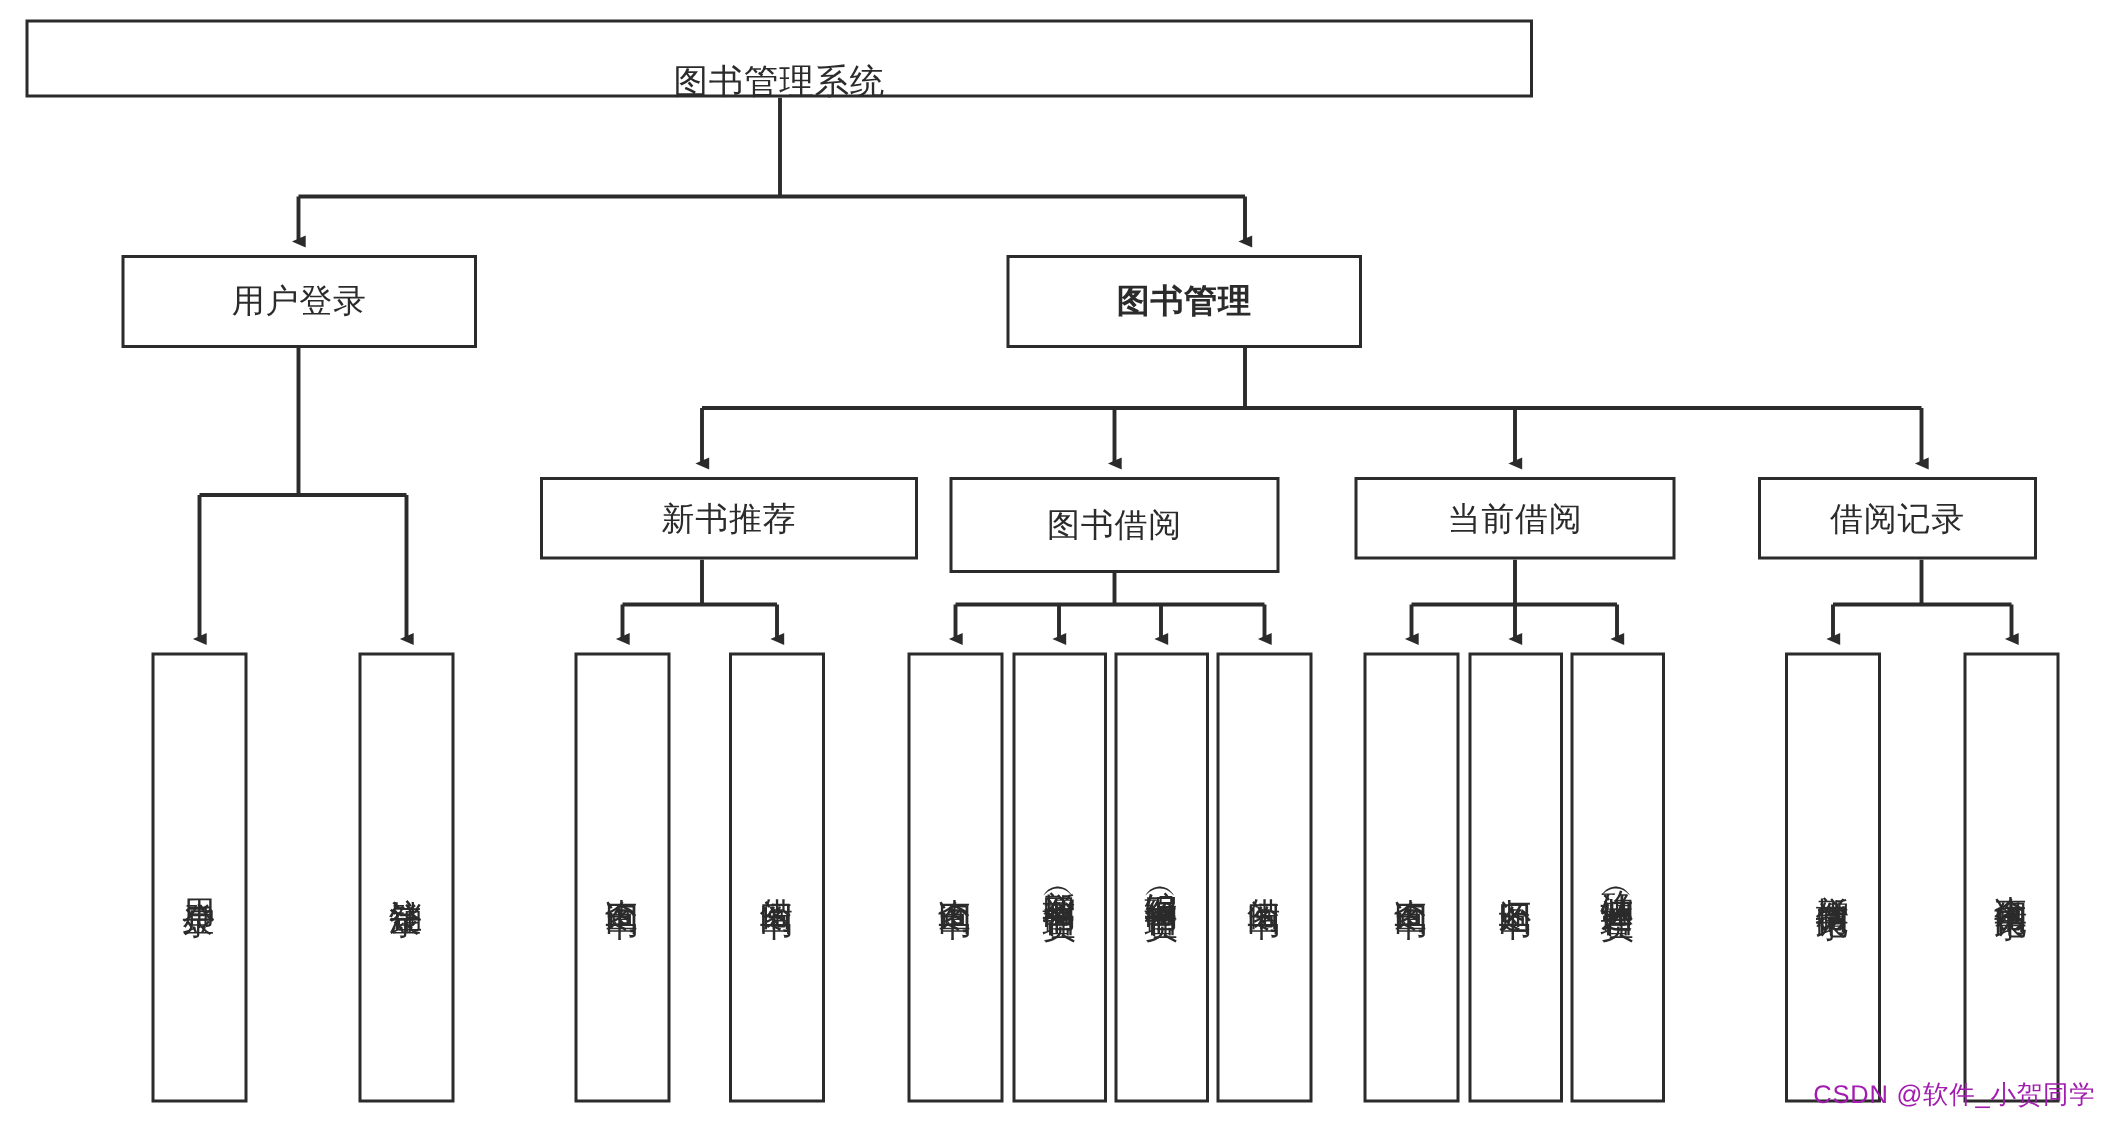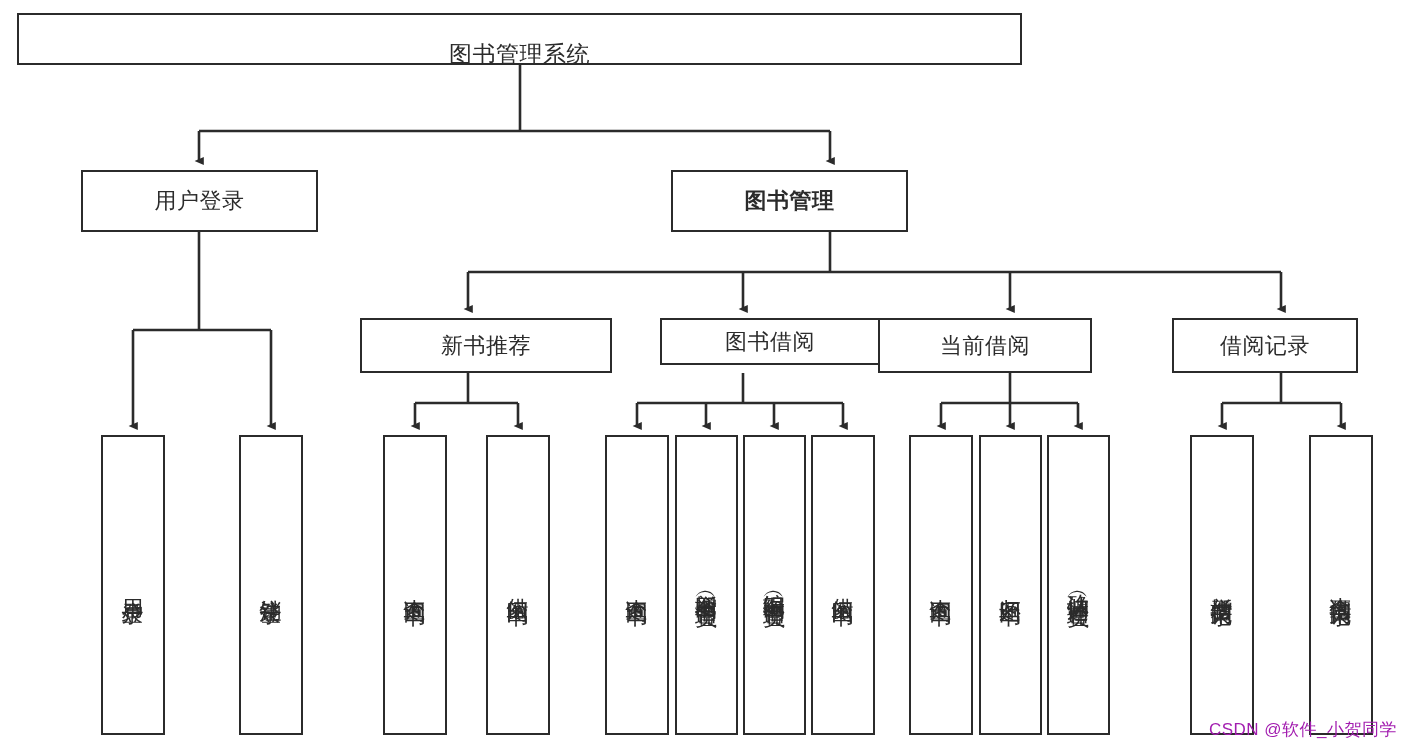--- a/index.html
+++ b/index.html
@@ -141,25 +141,25 @@
   </div>
 
   <div class="node horizontal" style="left:671px; top:170px; width:237px; height:62px;font-weight:bold;">
     <span class="node-label">图书管理</span>
   </div>
 
   <div class="node horizontal" style="left:360px; top:318px; width:252px; height:55px;">
     <span class="node-label">新书推荐</span>
   </div>
 
-  <div class="node horizontal" style="left:660px; top:318px; width:220px; height:47px;">
+  <div class="node horizontal" style="left:633px; top:318px; width:220px; height:64px;">
     <span class="node-label">图书借阅</span>
   </div>
 
-  <div class="node horizontal" style="left:878px; top:318px; width:214px; height:55px;">
+  <div class="node horizontal" style="left:903px; top:318px; width:214px; height:55px;">
     <span class="node-label">当前借阅</span>
   </div>
 
   <div class="node horizontal" style="left:1172px; top:318px; width:186px; height:55px;">
     <span class="node-label">借阅记录</span>
   </div>
 
   <div class="node vertical" style="left:101px; top:435px; width:64px; height:300px;">
     <span class="node-label">用户登录</span>
   </div>

